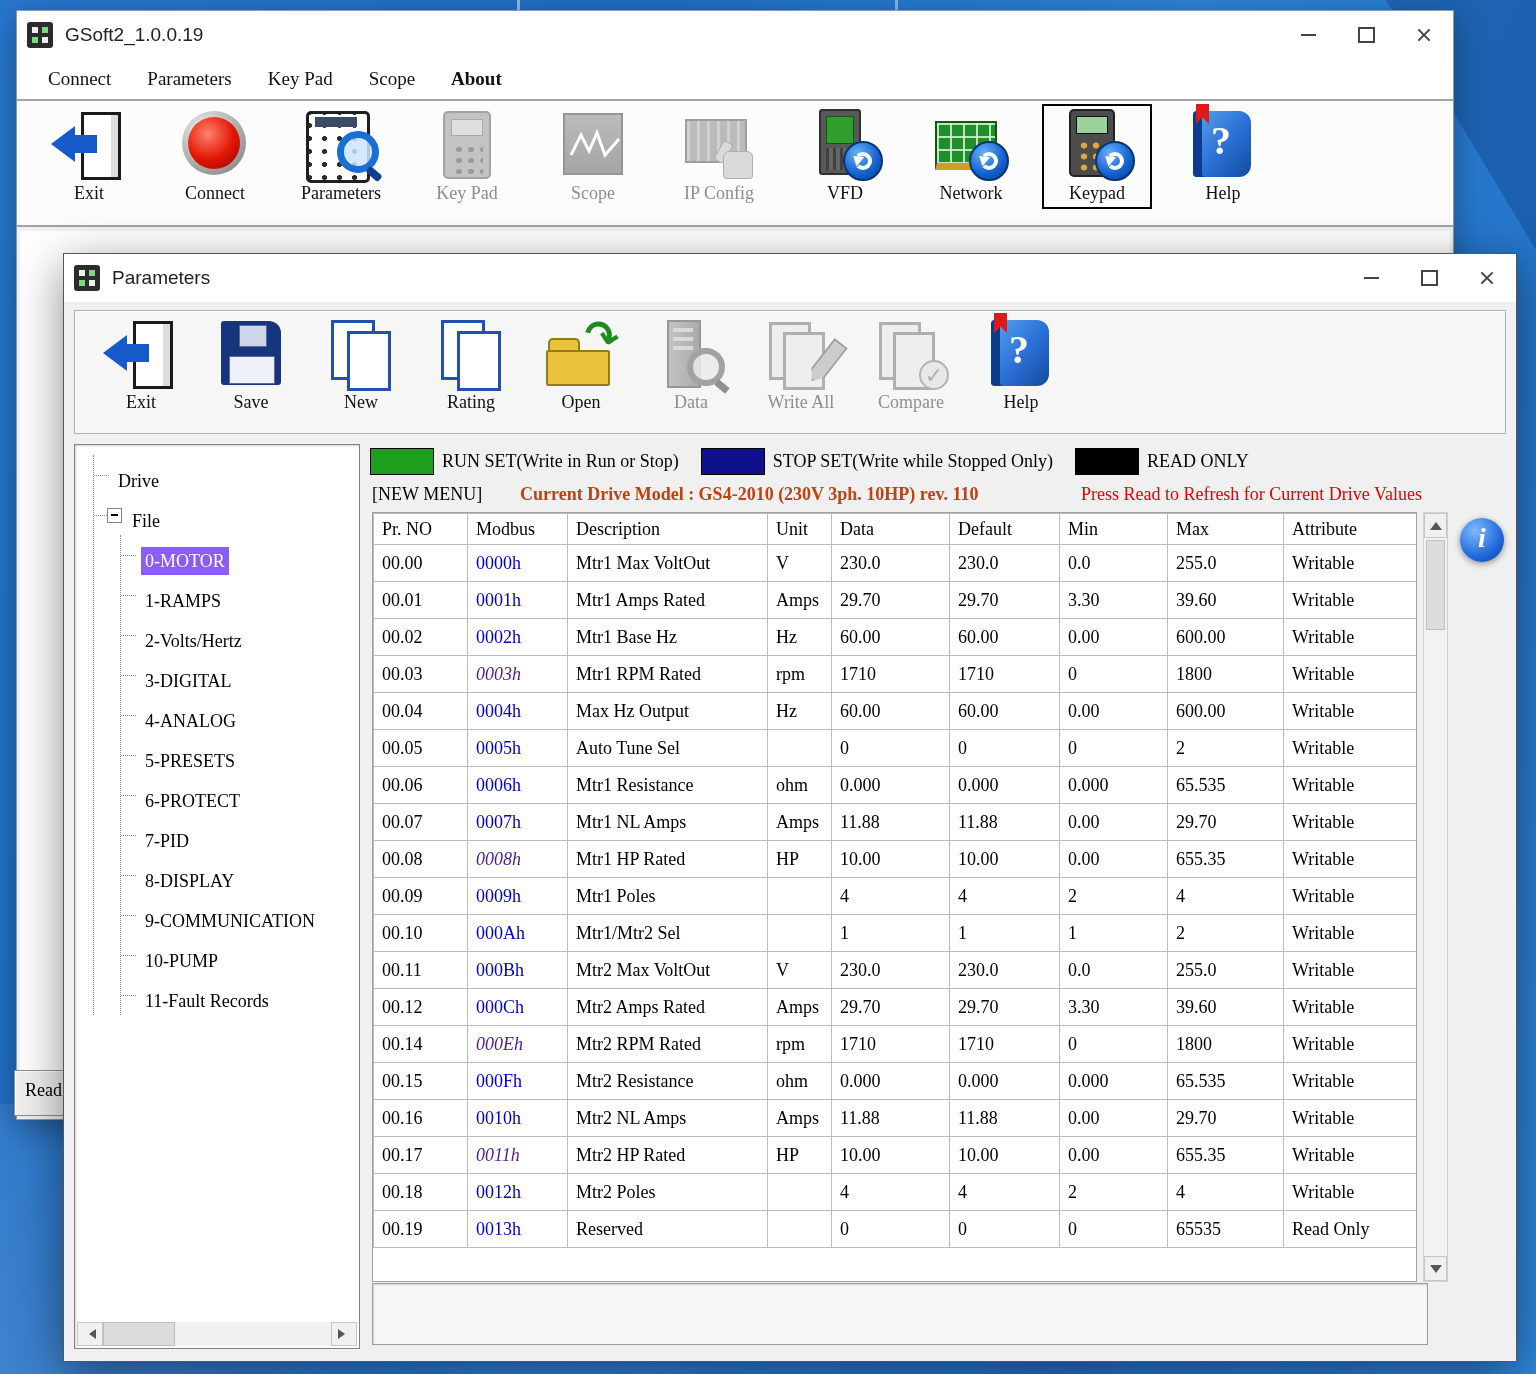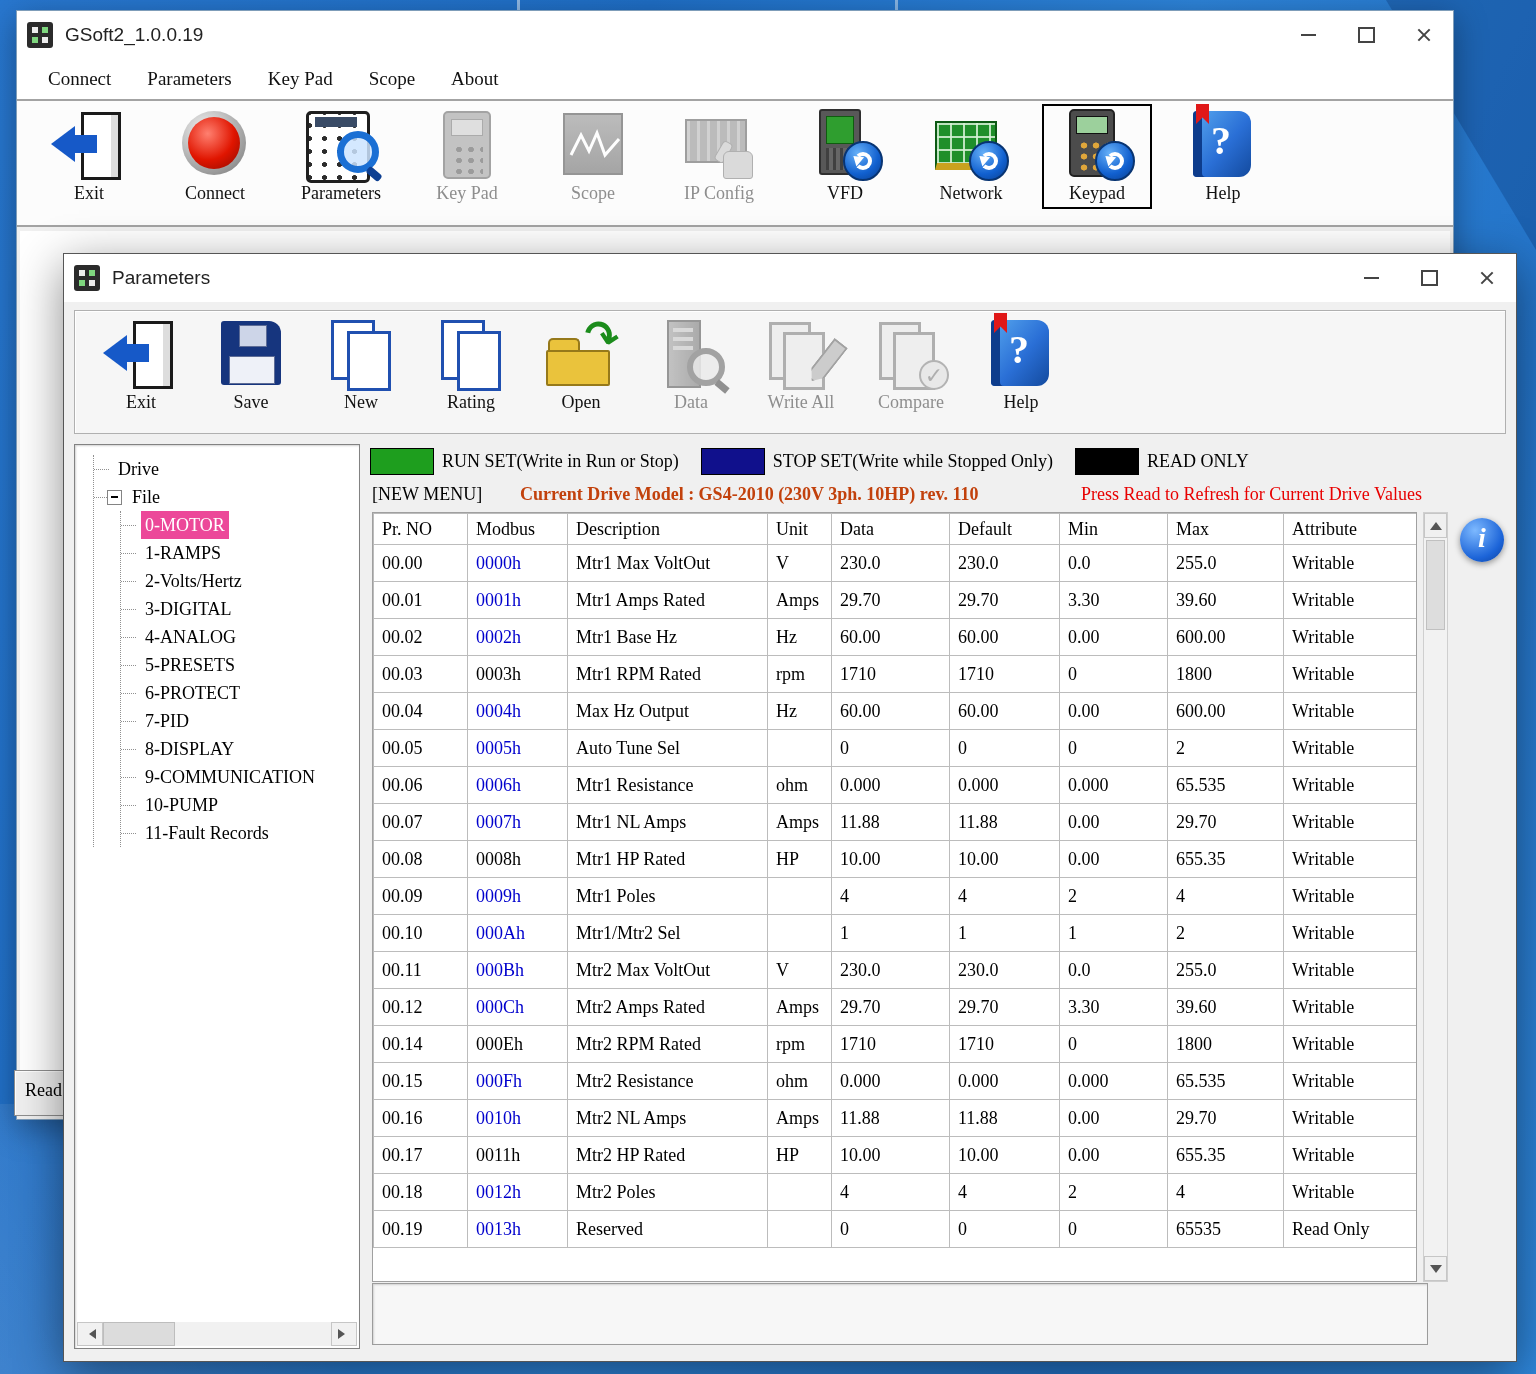--- a/index.html
+++ b/index.html
@@ -29,21 +29,21 @@
   .ico-close i:last-child{transform:rotate(-45deg);}
   .app-ico{width:26px;height:26px;margin:0 12px 0 10px;background:#2b2b2b;border-radius:3px;position:relative;flex:0 0 auto;}
   .app-ico i{position:absolute;left:5px;top:5px;width:6px;height:6px;background:#eee;display:block;
     box-shadow:10px 0 0 #7fd77f,0 10px 0 #7fd77f,10px 10px 0 #eee;}
 
   
   .main-window{position:absolute;left:16px;top:10px;width:1436px;height:1108px;background:#f0f0f0;
     border:1px solid #7f9db9;box-shadow:0 8px 30px rgba(0,0,0,.35);z-index:1;}
   .menubar{height:40px;background:#fff;display:flex;align-items:center;padding-left:14px;gap:2px;}
   .menu-item{padding:6px 17px;font-size:19px;color:#111;cursor:pointer;}
-  .menu-item.bold{font-weight:normal;}
+  .menu-item.bold{font-weight:bold;}
   .toolbar-band{height:128px;border-top:2px solid #a3a3a3;border-bottom:2px solid #a3a3a3;background:#fcfcfc;
     display:flex;align-items:flex-start;padding:8px 0 0 22px;gap:26px;box-sizing:border-box;}
   .tb-item{width:100px;text-align:center;cursor:pointer;}
   .tb-icon{width:76px;height:72px;margin:0 auto;position:relative;}
   .tb-label{font-size:18px;margin-top:2px;color:#111;}
   .tb-item.selected{outline:2px solid #000;outline-offset:3px;}
   .tb-item.disabled .tb-label{color:#8e8e8e;}
   .tb-item.disabled .tb-icon{filter:grayscale(1) opacity(.8);}
   .main-body{position:absolute;left:3px;right:3px;top:220px;bottom:3px;background:#fff;}
 
@@ -116,22 +116,22 @@
   .tree-panel{position:absolute;left:10px;top:190px;width:286px;bottom:12px;background:#fff;border:1px solid #828282;
     box-shadow:inset 1px 1px 2px rgba(0,0,0,.18);box-sizing:border-box;}
   .tree-body{padding:10px 4px 10px 10px;font-size:18px;line-height:28px;}
   .ttrunk{margin-left:8px;border-left:1px dotted #909090;}
   .tnode{display:flex;align-items:center;white-space:nowrap;cursor:pointer;}
   .tdash{display:inline-block;width:15px;border-top:1px dotted #909090;margin-right:5px;flex:0 0 auto;}
   .texp{display:inline-flex;width:13px;height:13px;border:1px solid #848484;background:#fff;margin:0 6px 0 -7px;
     align-items:center;justify-content:center;flex:0 0 auto;}
   .texp i{display:block;width:7px;height:0;border-top:2px solid #000;}
   .tkids{margin-left:26px;border-left:1px dotted #909090;}
-  .tlabel{padding:0 4px;}
-  .tlabel.sel{background:#ec4899;color:#fff;}
+  .tlabel{padding:0 4px;margin-top:12px;}
+  .tlabel.sel{background:#8b5cf6;color:#fff;}
   .h-scroll{position:absolute;left:2px;right:2px;bottom:2px;height:24px;background:#f1f1f1;display:flex;align-items:stretch;}
   .h-btn{width:26px;background:#f1f1f1;border:1px solid #c6c6c6;display:flex;align-items:center;justify-content:center;box-sizing:border-box;}
   .h-btn.right{margin-left:auto;}
   .tri-l{width:0;height:0;border:5px solid transparent;border-right:7px solid #555;}
   .tri-r{width:0;height:0;border:5px solid transparent;border-left:7px solid #555;}
   .h-thumb{width:72px;background:#dcdcdc;border:1px solid #bdbdbd;box-sizing:border-box;}
 
   .content{position:absolute;left:302px;right:10px;top:190px;bottom:12px;}
   .legend-row{position:absolute;left:4px;top:2px;height:30px;display:flex;align-items:center;font-size:18px;}
   .legend-swatch{width:62px;height:25px;border:1px solid #000;margin-right:8px;flex:0 0 auto;}
@@ -142,21 +142,21 @@
   .status-refresh{color:#e80000;margin-left:auto;white-space:nowrap;}
 
   .table-wrap{position:absolute;left:6px;top:68px;width:1045px;height:770px;background:#fff;border:1px solid #a0a0a0;
     overflow:hidden;box-sizing:border-box;}
   table.params{border-collapse:collapse;table-layout:fixed;width:1043px;font-size:18px;}
   .params th,.params td{border:1px solid #bcbcbc;padding:0 8px;text-align:left;font-weight:normal;
     white-space:nowrap;overflow:hidden;box-sizing:border-box;}
   .params th{height:31px;}
   .params td{height:37px;}
   .mb-stop{color:#0000cd;margin-top:36px;}
-  .mb-run{color:#000000;}
+  .mb-run{color:#4c1d95;font-style:italic;}
 
   .v-scroll{position:absolute;left:1057px;top:68px;width:25px;height:770px;background:#f2f2f2;border:1px solid #cfcfcf;box-sizing:border-box;}
   .v-btn{position:absolute;left:0;width:100%;height:25px;background:#f0f0f0;border:1px solid #c6c6c6;box-sizing:border-box;
     display:flex;align-items:center;justify-content:center;}
   .v-btn.up{top:0;} .v-btn.down{bottom:0;}
   .tri-u{width:0;height:0;border:6px solid transparent;border-bottom:8px solid #555;margin-top:-6px;}
   .tri-d{width:0;height:0;border:6px solid transparent;border-top:8px solid #555;margin-bottom:-6px;}
   .v-thumb{position:absolute;left:2px;right:2px;top:27px;height:88px;background:#dddddd;border:1px solid #c0c0c0;}
 
   .info-badge{position:absolute;left:1094px;top:74px;width:44px;height:44px;border-radius:50%;cursor:pointer;

